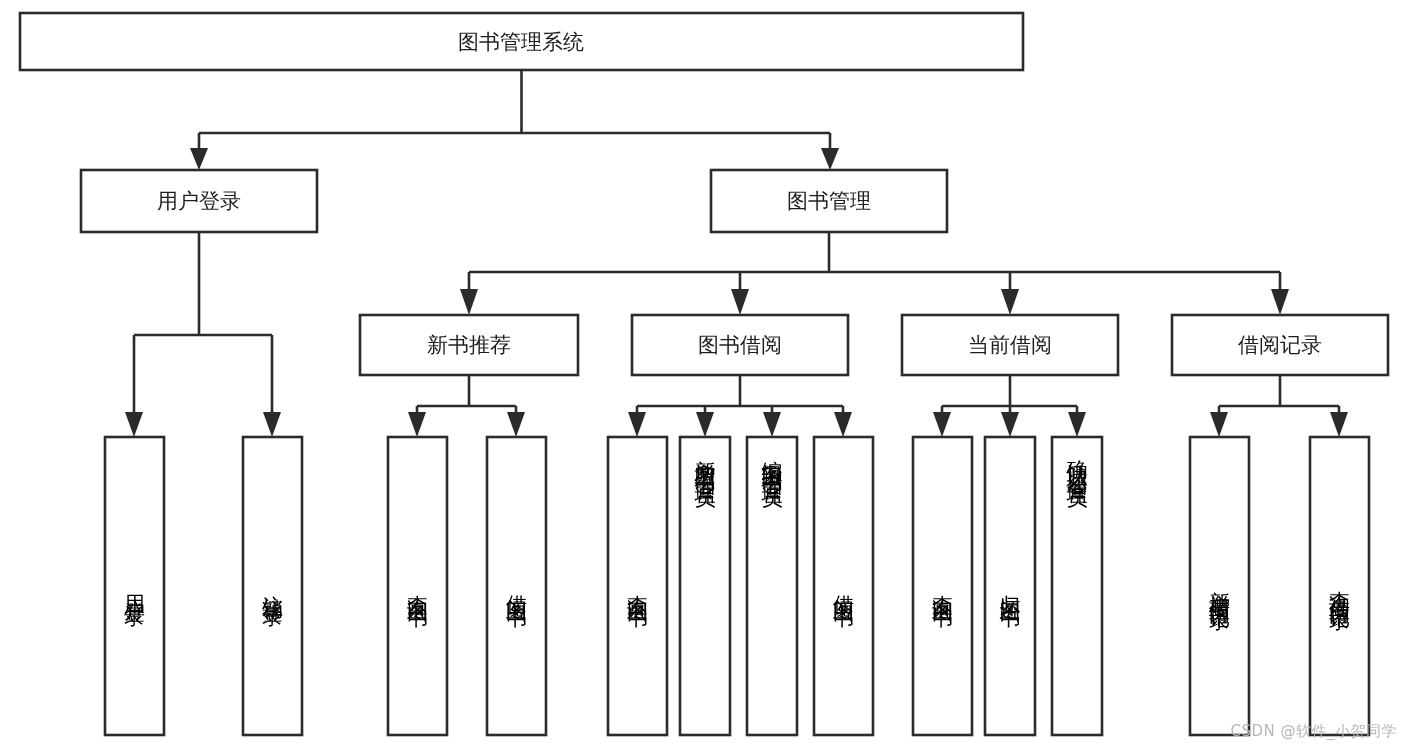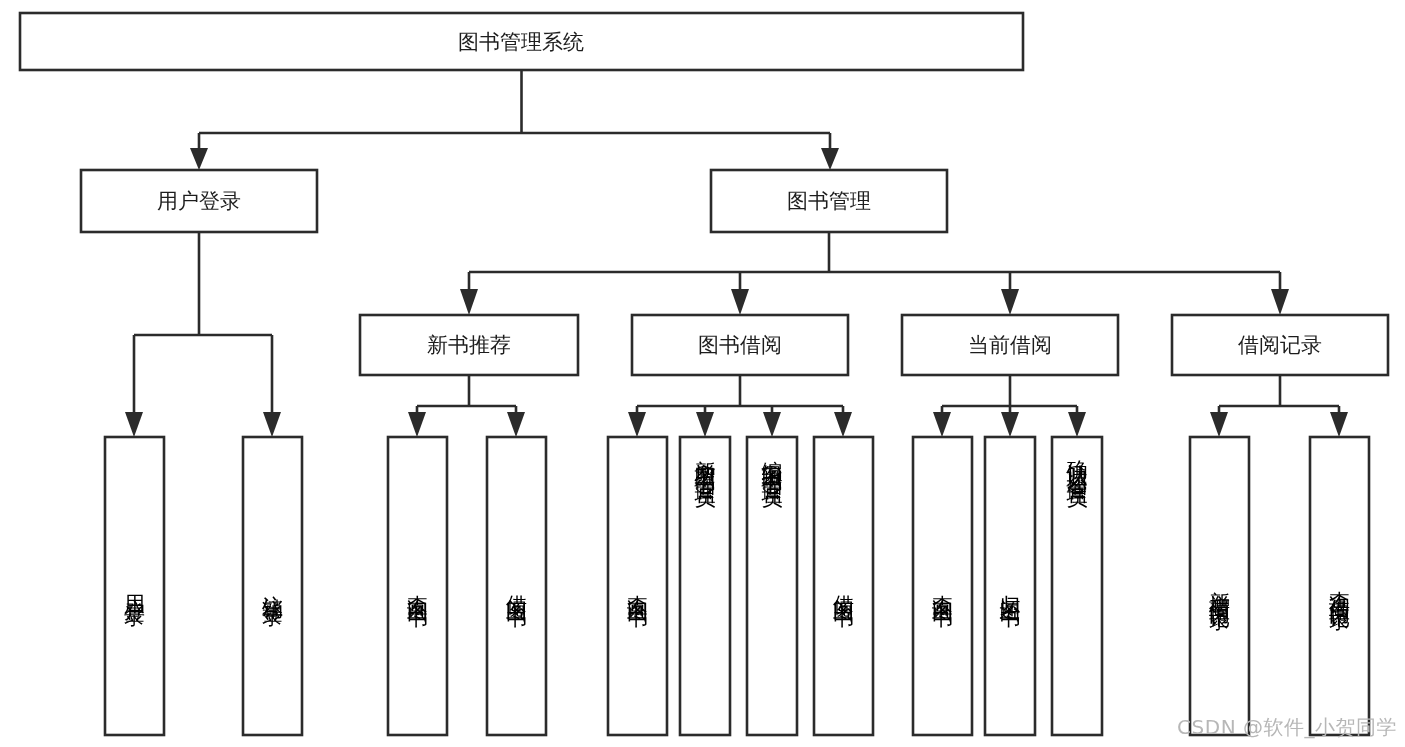--- a/index.html
+++ b/index.html
@@ -53,21 +53,21 @@
     fill: #1d1d1d;
     writing-mode: vertical-rl;
     text-orientation: upright;
     letter-spacing: 4px;
   }
   .watermark-text {
     position: absolute;
     right: 8px;
     bottom: 6px;
     font-family: "DejaVu Sans", "Liberation Sans", sans-serif;
-    font-size: 20px;
+    font-size: 15px;
     color: #b7b7b7;
     white-space: nowrap;
     letter-spacing: 0.5px;
   }
 </style>
 </head>
 <body>
 
 <div id="diagram-root">
 

